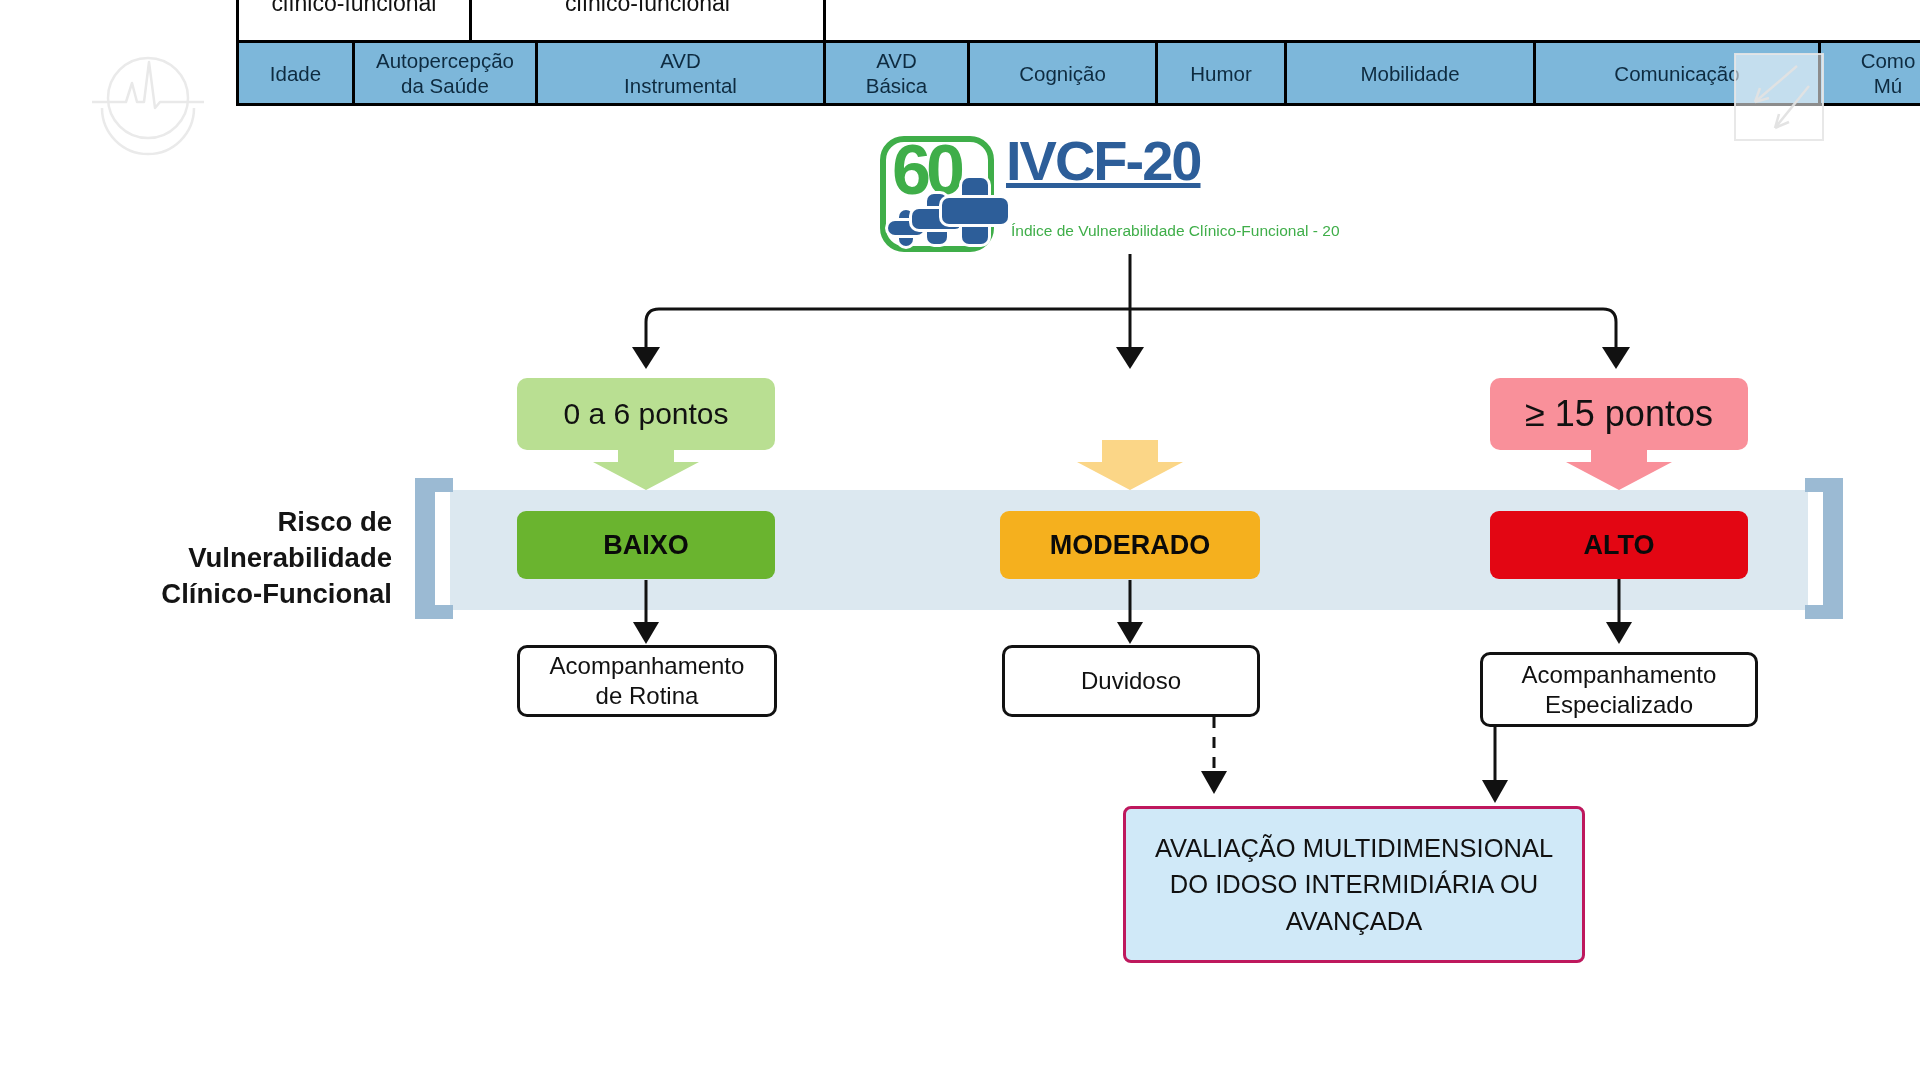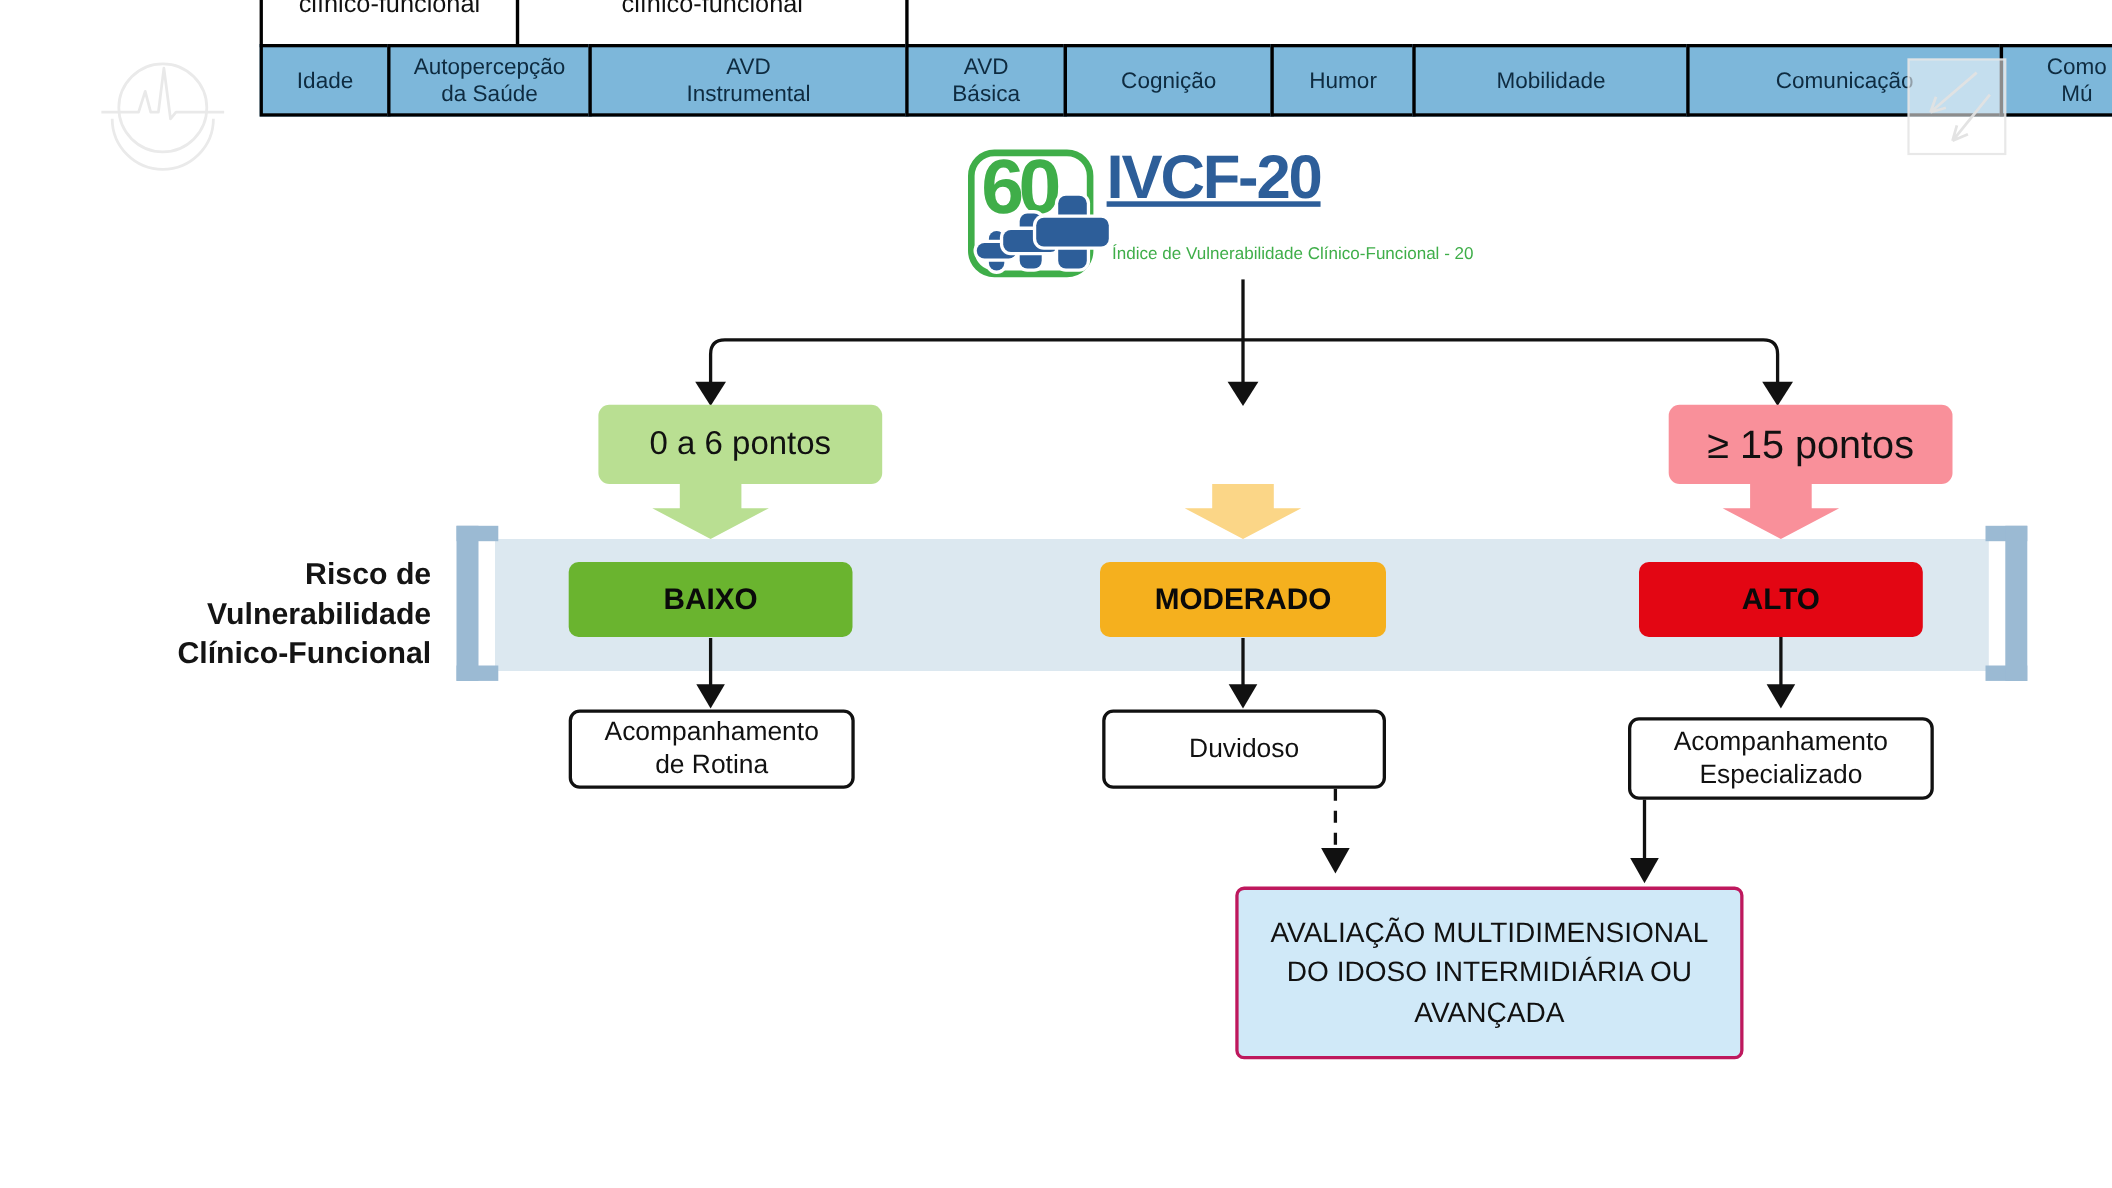--- a/index.html
+++ b/index.html
@@ -40,22 +40,22 @@
                 border-top:14px solid var(--bracket);border-bottom:14px solid var(--bracket);}
   .bracket.right{left:1805px;border-right:20px solid var(--bracket);
                  border-top:14px solid var(--bracket);border-bottom:14px solid var(--bracket);}
   .band-label{position:absolute;left:100px;top:504px;width:292px;text-align:right;
               font-weight:bold;font-size:27.5px;line-height:1.3;white-space:pre-line;color:#141414;z-index:4;}
 
   
   .flow-svg{position:absolute;left:0;top:0;z-index:3;}
 
   
-  .score{position:absolute;top:368px;height:72px;border-radius:10px;display:flex;align-items:center;
-         justify-content:center;font-size:30px;color:#111;z-index:4;margin-left:27px;}
+  .score{position:absolute;top:378px;height:72px;border-radius:10px;display:flex;align-items:center;
+         justify-content:center;font-size:30px;color:#111;z-index:4;}
   .score.high{font-size:36px;}
   .risk{position:absolute;top:511px;height:68px;border-radius:9px;display:flex;align-items:center;
         justify-content:center;font-weight:bold;font-size:27px;color:#0a0a0a;z-index:4;}
   .outcome{position:absolute;background:#fff;border:3px solid #111;border-radius:10px;box-sizing:border-box;
            display:flex;align-items:center;justify-content:center;text-align:center;
            font-size:24px;line-height:1.25;white-space:pre-line;color:#111;z-index:4;}
   .final{position:absolute;left:1123px;top:806px;width:462px;height:157px;background:var(--final-bg);
          border:3px solid #be185d;border-radius:8px;box-sizing:border-box;display:flex;align-items:center;
          justify-content:center;text-align:center;font-size:25.5px;line-height:1.42;
          white-space:pre-line;color:#111;z-index:4;}

